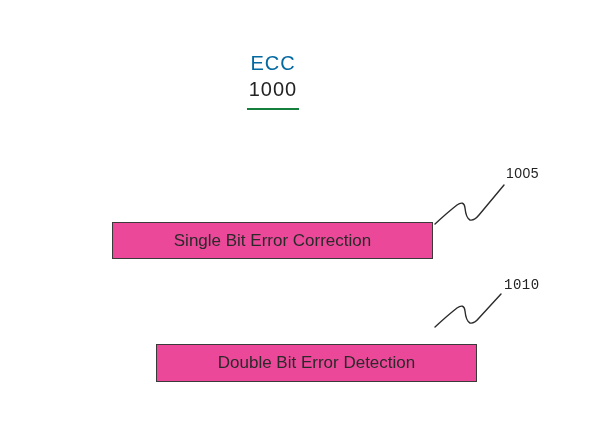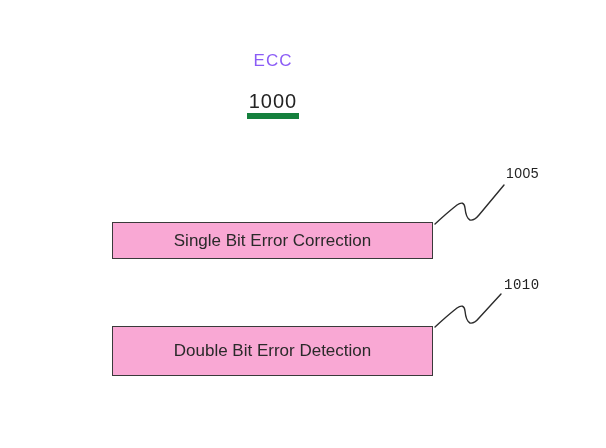--- a/index.html
+++ b/index.html
@@ -18,48 +18,48 @@
   }
   .title-block {
     position: absolute;
     left: 193px;
     top: 52px;
     width: 160px;
     text-align: center;
     line-height: 1.1;
   }
   .figure-title {
-    font-size: 17px;
+    font-size: 20px;
     letter-spacing: 1px;
-    color: #8b5cf6;
+    color: #0369a1;
   }
   .figure-title-ref {
     display: inline-block;
-    margin-top: 19px;
+    margin-top: 4px;
     font-size: 20px;
     letter-spacing: 1px;
     color: #232323;
-    border-bottom: 6px solid #15803d;
-    padding: 0 2px 1px 2px;
+    border-bottom: 2px solid #15803d;
+    padding: 0 2px 8px 2px;
   }
   .block {
     position: absolute;
     left: 112px;
     width: 321px;
     border: 1px solid #3a3a3a;
-    background: #f9a8d4;
+    background: #ec4899;
     display: flex;
     align-items: center;
     justify-content: center;
     font-size: 17px;
     color: #2a2a2a;
     box-sizing: border-box;
   }
   .block-1 { top: 222px; height: 37px; }
-  .block-2 { top: 326px; height: 50px; }
+  .block-2 { top: 344px; height: 38px; margin-left: 44px; }
   .ref-num {
     position: absolute;
     font-size: 14px;
     letter-spacing: 0.5px;
     color: #232323;
   }
   .ref-1 { left: 506px; top: 165px; }
   .ref-2 { left: 504px; top: 277px; font-family: Liberation Mono, monospace; }
   .leaders {
     position: absolute;

